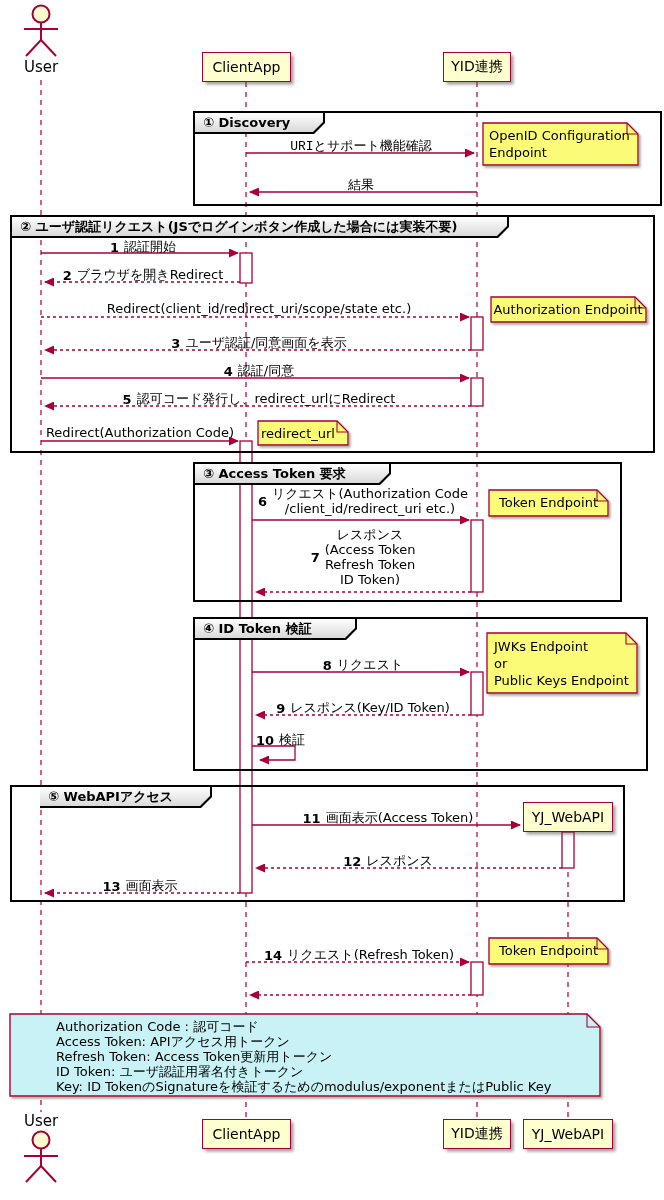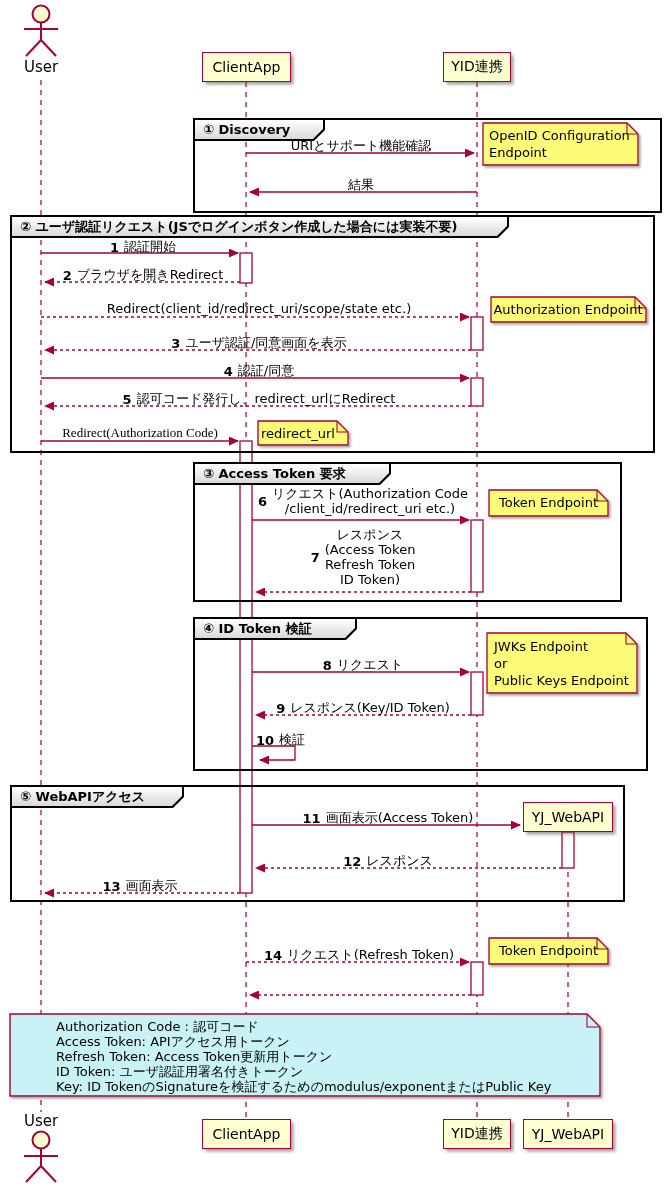--- a/index.html
+++ b/index.html
@@ -90,42 +90,42 @@
       <path d="M626,633 L626,644 L637,644"></path>
       <path d="M597,938 L597,949 L608,949"></path>
     </g>
 
     <g>
       <path d="M10,1014 L587,1014 L600,1027 L600,1096 L10,1096 Z" fill="#C9F2F6" stroke="#A80036" stroke-width="1.4" filter="url(#ds)"></path>
       <path d="M587,1014 L587,1027 L600,1027" fill="none" stroke="#A80036" stroke-width="1.1"></path>
     </g>
   </svg>
 
-  <div class="group" style="left:193px;top:118px;width:465px;height:91px;">
+  <div class="group" style="left:193px;top:111px;width:465px;height:91px;">
     <div class="tab" style="width:130px;">
       <div class="tab-inner">① Discovery</div>
     </div>
   </div>
   <div class="group" style="left:10px;top:215px;width:641px;height:234px;">
     <div class="tab" style="width:497px;">
       <div class="tab-inner">② ユーザ認証リクエスト(JSでログインボタン作成した場合には実装不要)</div>
     </div>
   </div>
   <div class="group" style="left:193px;top:462px;width:425px;height:136px;">
     <div class="tab" style="width:196px;">
       <div class="tab-inner">③ Access Token 要求</div>
     </div>
   </div>
   <div class="group" style="left:193px;top:617px;width:451px;height:150px;">
     <div class="tab" style="width:162px;">
       <div class="tab-inner">④ ID Token 検証</div>
     </div>
   </div>
   <div class="group" style="left:10px;top:785px;width:611px;height:113px;">
-    <div class="tab" style="width:172px;">
+    <div class="tab" style="width:172px;margin-left:28px;">
       <div class="tab-inner">⑤ WebAPIアクセス</div>
     </div>
   </div>
 
   <svg class="arrows" width="664" height="1200">
     <defs>
       <marker id="ah" markerWidth="10" markerHeight="9" refX="9" refY="4.5" orient="auto" markerUnits="userSpaceOnUse">
         <path d="M0,0 L10,4.5 L0,9 Z" fill="#A80036"></path>
       </marker>
     </defs>
@@ -183,21 +183,21 @@
 or
 Public Keys Endpoint</div>
   <div class="ntext ncenter" style="left:489px;top:942px;width:119px;">Token Endpoint</div>
 
   <div class="legend-text" style="left:56px;top:1019px;width:535px;">Authorization Code : 認可コード
 Access Token: APIアクセス用トークン
 Refresh Token: Access Token更新用トークン
 ID Token: ユーザ認証用署名付きトークン
 Key: ID TokenのSignatureを検証するためのmodulus/exponentまたはPublic Key</div>
 
-  <div class="msg center" style="left:361px;top:137px;">
+  <div class="msg center" style="left:361px;top:137px;font-family:Liberation Mono, monospace;">
       <span class="mtext">URIとサポート機能確認</span>
     </div>
   <div class="msg center" style="left:361px;top:176px;">
       <span class="mtext">結果</span>
     </div>
   <div class="msg center" style="left:143px;top:238px;">
       <span class="num">1</span>
       <span class="mtext">認証開始</span>
     </div>
   <div class="msg center" style="left:143px;top:266px;">
@@ -212,21 +212,21 @@
       <span class="mtext">ユーザ認証/同意画面を表示</span>
     </div>
   <div class="msg center" style="left:259px;top:362px;">
       <span class="num">4</span>
       <span class="mtext">認証/同意</span>
     </div>
   <div class="msg center" style="left:259px;top:390px;">
       <span class="num">5</span>
       <span class="mtext">認可コード発行し、redirect_urlにRedirect</span>
     </div>
-  <div class="msg center" style="left:140px;top:425px;font-family:Liberation Serif, serif;">
+  <div class="msg center" style="left:140px;top:425px;">
       <span class="mtext">Redirect(Authorization Code)</span>
     </div>
   <div class="msg center" style="left:363px;top:486px;">
       <span class="num">6</span>
       <span class="mtext multi">リクエスト(Authorization Code
 /client_id/redirect_uri etc.)</span>
     </div>
   <div class="msg center" style="left:363px;top:527px;">
       <span class="num">7</span>
       <span class="mtext multi">レスポンス

